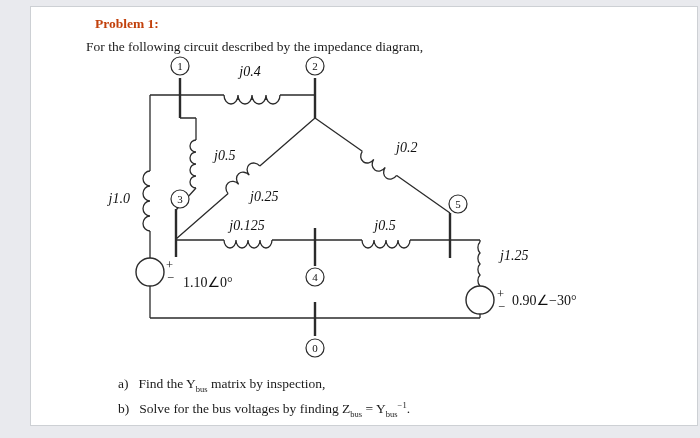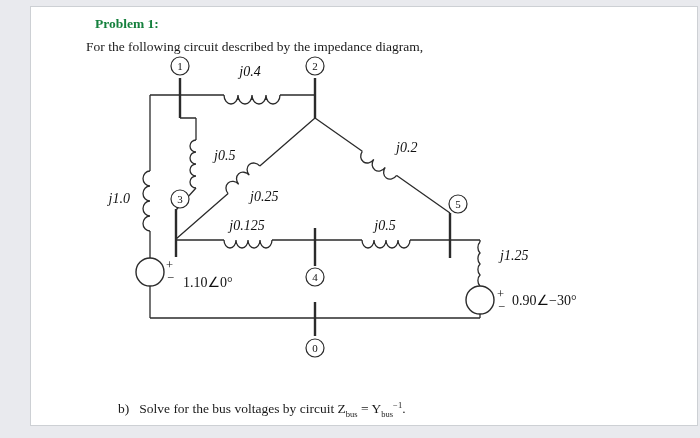--- a/index.html
+++ b/index.html
@@ -1,20 +1,20 @@
 <!DOCTYPE html>
 <html><head>
 <meta charset="utf-8">
 <style>
   html,body{margin:0;padding:0;}
   body{background:#e9eaee;font-family:"Liberation Serif",serif;}
   #screen{position:relative;width:700px;height:438px;overflow:hidden;background:#e9eaee;}
   .page{position:absolute;left:30px;top:6px;right:2px;bottom:12px;background:#ffffff;
         border:1px solid #cdd0d4;}
-  .title{position:absolute;left:95px;top:16px;font-size:13.5px;font-weight:bold;color:#15803d;}
+  .title{position:absolute;left:95px;top:16px;font-size:13.5px;font-weight:bold;color:#c2410c;}
   .intro{position:absolute;left:86px;top:39px;font-size:13.5px;color:#1a1a1a;}
   .q{position:absolute;font-size:13.5px;color:#1a1a1a;white-space:nowrap;}
   .q-a{left:118px;top:376px;}
   .q-b{left:118px;top:399px;}
   .q-label{margin-right:10px;}
   .q sub{font-size:8.5px;}
   .q sup{font-size:8.5px;}
   svg{position:absolute;left:0;top:0;}
   .wire{stroke:#2b2b2b;stroke-width:1.3;fill:none;}
   .busbar{stroke:#2b2b2b;stroke-width:2.4;fill:none;}
@@ -102,17 +102,20 @@
     <text class="dlab" x="250" y="76" text-anchor="middle">j0.4</text>
     <text class="dlab" x="214" y="160">j0.5</text>
     <text class="dlab" x="250" y="201">j0.25</text>
     <text class="dlab" x="130" y="203" text-anchor="end">j1.0</text>
     <text class="dlab" x="396" y="152">j0.2</text>
     <text class="dlab" x="247" y="230" text-anchor="middle">j0.125</text>
     <text class="dlab" x="385" y="230" text-anchor="middle">j0.5</text>
     <text class="dlab" x="500" y="260">j1.25</text>
   </svg>
 
+  <div class="q q-a">
+    <span class="q-label">a)</span><span><span>Find the Y</span><sub>bus</sub><span> matrix by inspection,</span></span>
+  </div>
 
   <div class="q q-b">
-    <span class="q-label">b)</span><span><span>Solve for the bus voltages by circuit Z</span><sub>bus</sub><span> = Y</span><sub>bus</sub><sup>−1</sup><span>.</span></span>
+    <span class="q-label">b)</span><span><span>Solve for the bus voltages by finding Z</span><sub>bus</sub><span> = Y</span><sub>bus</sub><sup>−1</sup><span>.</span></span>
   </div>
 </div>
 
 </body></html>

